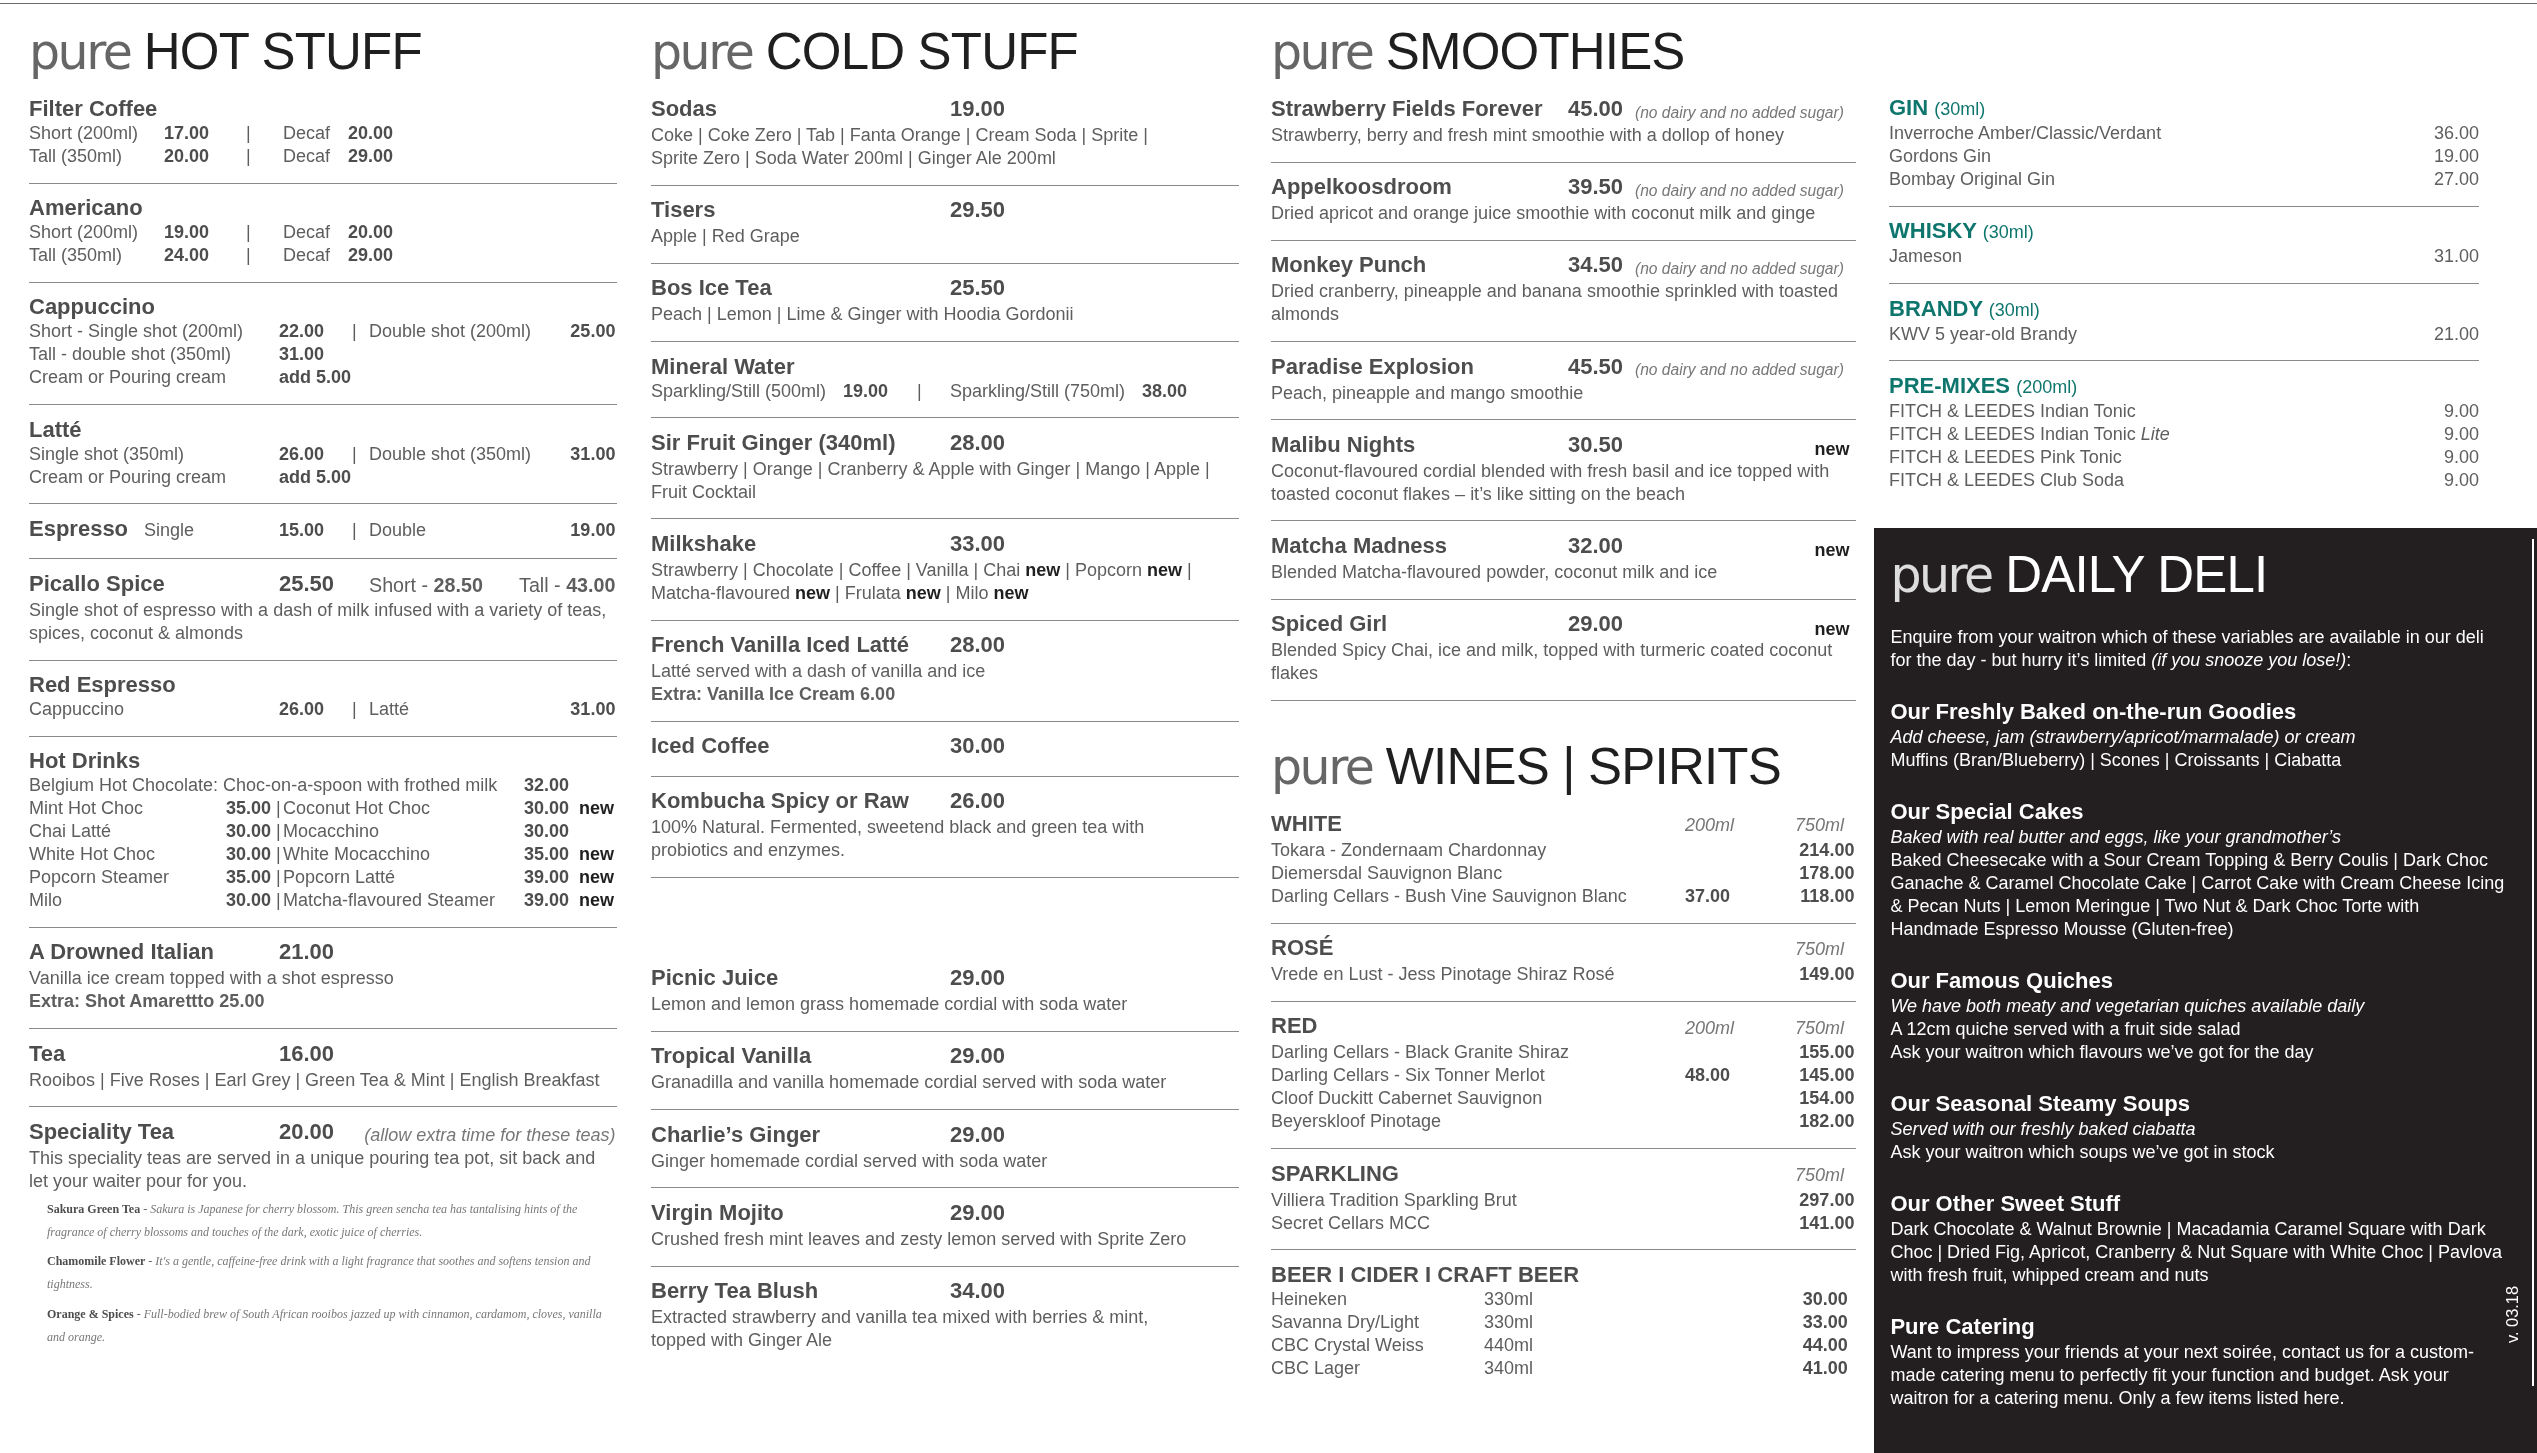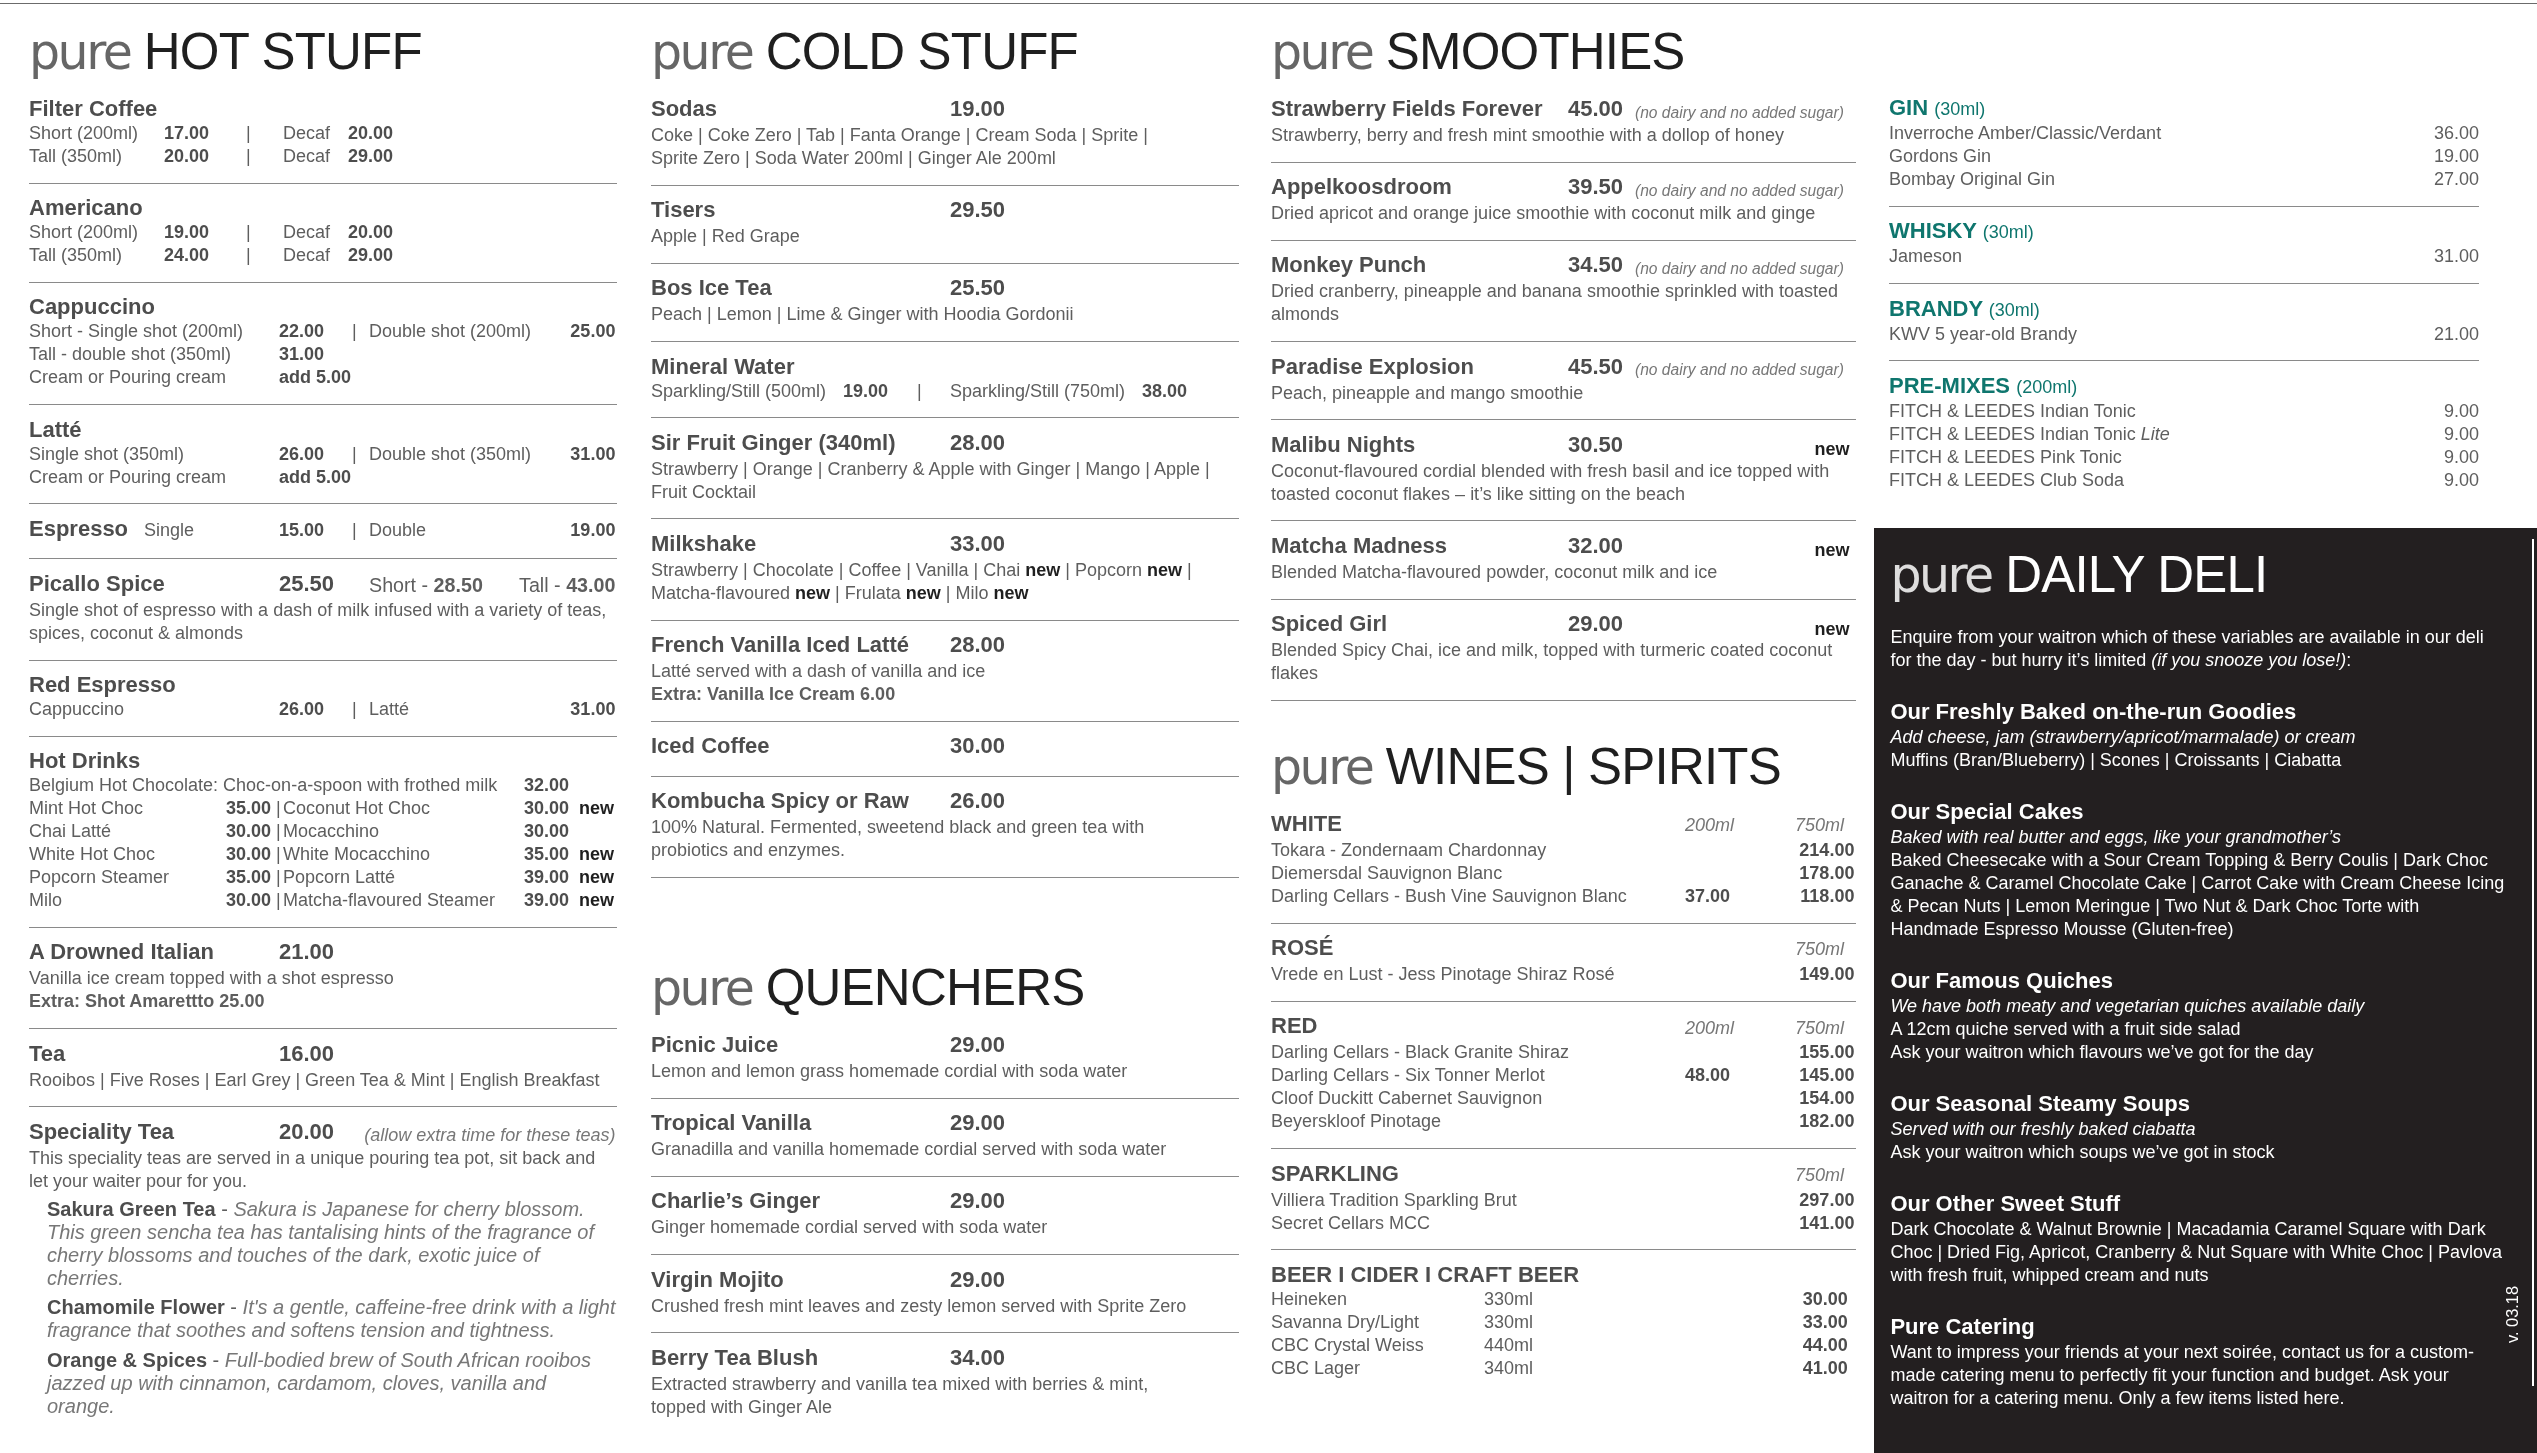--- a/index.html
+++ b/index.html
@@ -12,21 +12,21 @@
   .title .main { font-weight:normal; }
   .item { position:relative; padding:3.3px 0 14.7px 0; border-bottom:1.6px solid #8a8a8a; margin-bottom:8.2px; }
   .item.nb { border-bottom:none; }
   .name { font-weight:bold; font-size:22px; line-height:26px; color:#4d4d4d; white-space:nowrap; }
   .row { font-size:18px; line-height:23px; color:#5e5e5e; white-space:nowrap; position:relative; height:23px; }
   .row span { position:absolute; top:0; }
   .b { font-weight:bold; color:#4d4d4d; }
   .desc { font-size:18px; line-height:23px; color:#5e5e5e; }
   .it { font-style:italic; }
   .note { font-style:italic; font-size:15.6px; color:#777; font-weight:normal; }
-  .tea-sub { padding-left:18px; font-size:20px; line-height:23px; color:#5e5e5e; margin-bottom:6.6px; }
+  .tea-sub { padding-left:18px; font-size:12px; line-height:23px; color:#5e5e5e; margin-bottom:6.6px;font-family:Liberation Serif, serif; }
   .tea-sub .tn { font-weight:bold; color:#4d4d4d; }
   .tea-sub .td { font-style:italic; color:#777; }
   .spirit-h { font-weight:bold; font-size:22px; line-height:26px; color:#0f766e; }
   .spirit-h .ml { font-weight:normal; font-size:18px; }
   .deli { position:absolute; left:1874px; top:528px; width:663px; height:925px; background:#231f20; }
   .deli .inner { position:absolute; left:16.4px; top:16.4px; width:614px; color:#ffffff; }
   .deli .title { color:#ffffff; }
   .deli .title .pure { color:#ffffff; opacity:0.85; }
   .deli p { margin:0; font-size:18px; line-height:23px; color:#ffffff; }
   .deli h3 { margin:0; font-size:22px; line-height:28px; font-weight:bold; color:#ffffff; }
@@ -289,21 +289,20 @@
   <div class="item">
     <div class="row" style="height:28px">
         <span class="name" style="left:0">Kombucha Spicy or Raw</span>
         <span class="name" style="left:299px">26.00</span>
       </div>
     <div class="desc" style="width:524px">100% Natural. Fermented, sweetend black and green tea with probiotics and enzymes.</div>
   </div>
 </div>
 
 <div class="col" style="left:651px; top:962px; width:588px;">
-  <div class="title"><span class="pure">pure</span> <span class="main">QUENCHERS</span></div>
   <div class="item">
     <div class="row" style="height:28px">
         <span class="name" style="left:0">Picnic Juice</span>
         <span class="name" style="left:299px">29.00</span>
       </div>
     <div class="desc">Lemon and lemon grass homemade cordial with soda water</div>
   </div>
   <div class="item">
     <div class="row" style="height:28px">
         <span class="name" style="left:0">Tropical Vanilla</span>

